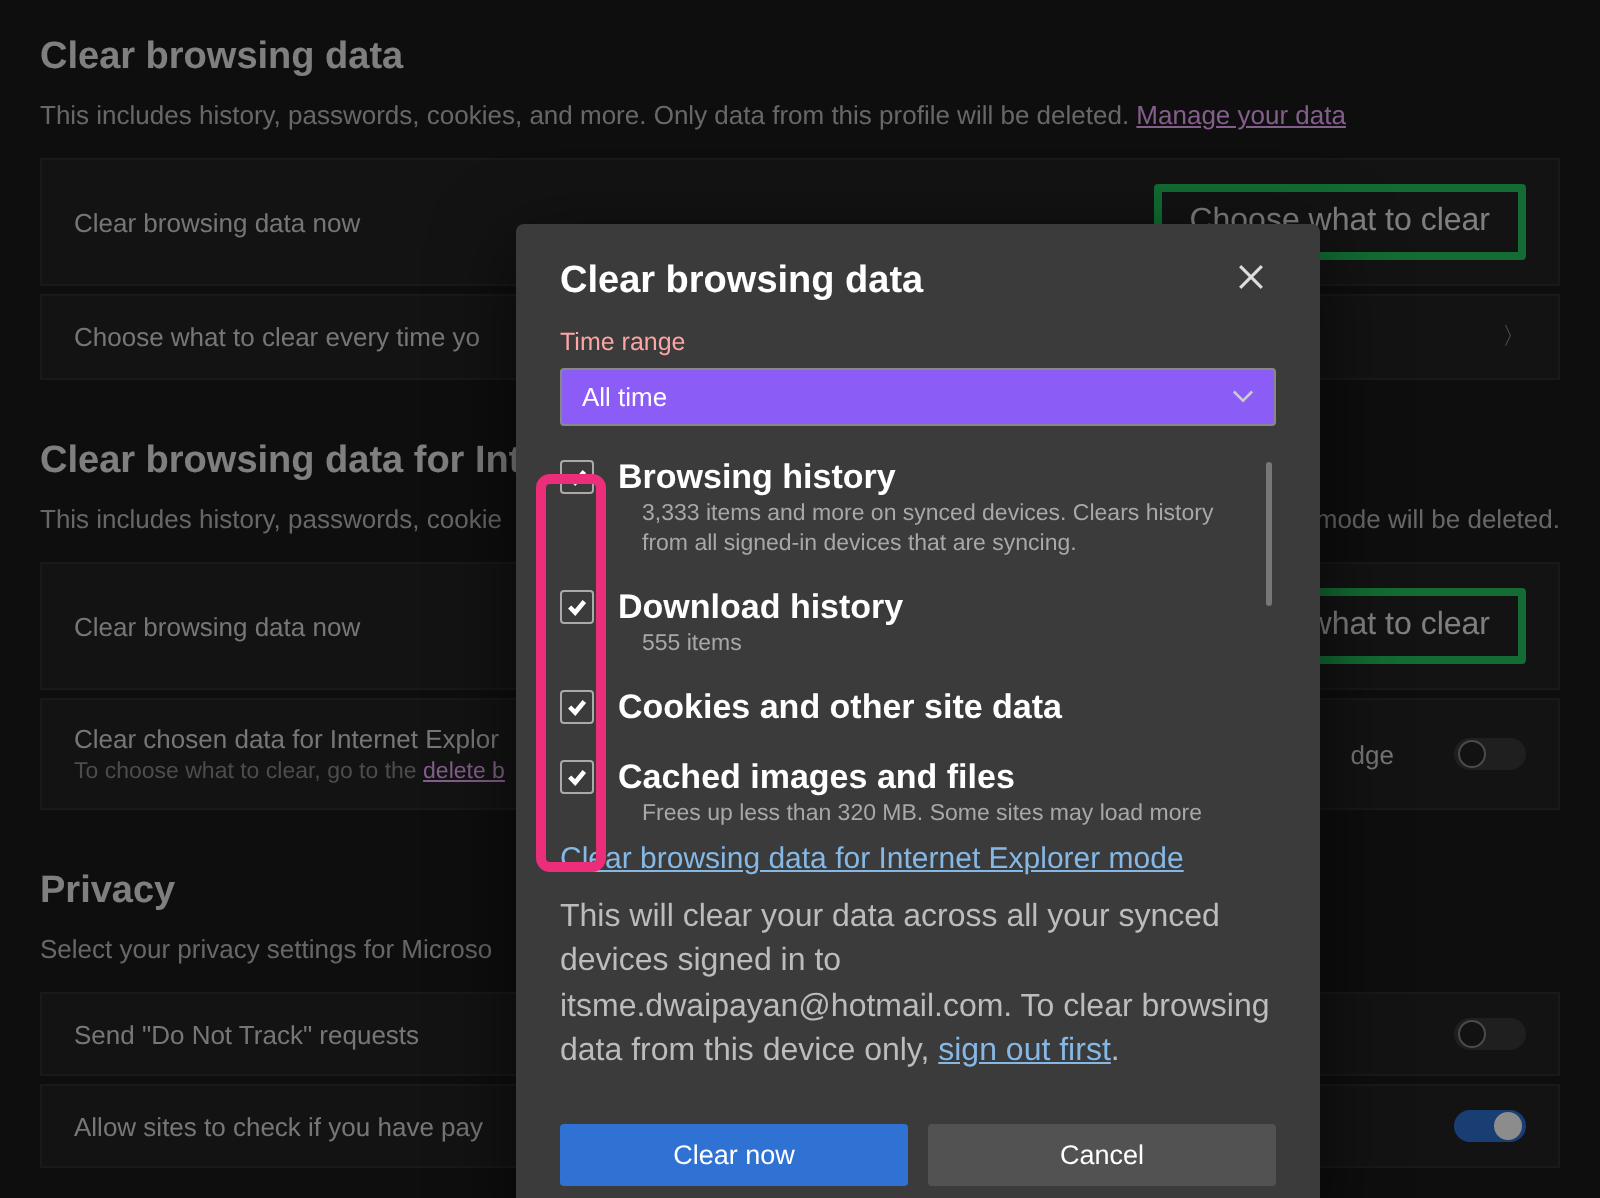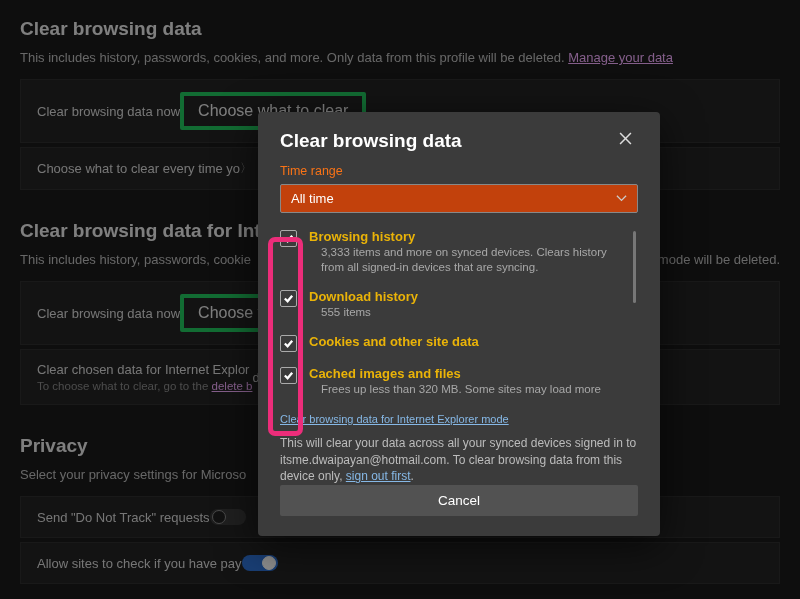--- a/index.html
+++ b/index.html
@@ -29,21 +29,21 @@
     color: #f0abfc;
     text-decoration: underline;
     cursor: pointer;
   }
   .row {
     background: #232323;
     border: 1px solid #2e2e2e;
     padding: 12px 16px;
     display: flex;
     align-items: center;
-    justify-content: flex-start;
+    justify-content: space-between;
     margin-bottom: 4px;
     font-size: 13px;
     color: #d8d8d8;
   }
   .row .sub {
     font-size: 11.5px;
     color: #8b8b8b;
     margin-top: 3px;
   }
   .btn-outline {
@@ -115,33 +115,33 @@
   .close-x {
     width: 26px; height: 26px;
     display: flex; align-items: center; justify-content: center;
     cursor: pointer;
     color: #ddd;
     margin-top: -6px;
   }
   .close-x svg { width: 13px; height: 13px; }
   .field-label {
     font-size: 12.5px;
-    color: #f97316;
+    color: #fca5a5;
     margin-bottom: 6px;
   }
   .select {
     border: 1px solid #888;
     border-radius: 2px;
     padding: 6px 10px;
     display: flex;
     justify-content: space-between;
     align-items: center;
     font-size: 13px;
     color: #fff;
-    background: #c2410c;
+    background: #8b5cf6;
     margin-bottom: 16px;
     cursor: pointer;
   }
   .select svg { width: 11px; height: 11px; fill: #ccc; }
 
   .check-list {
     position: relative;
     max-height: 192px;
     overflow: hidden;
     padding-right: 10px;
@@ -167,23 +167,23 @@
     background: #3b3b3b;
     display: flex;
     align-items: center;
     justify-content: center;
     flex-shrink: 0;
     margin-top: 1px;
     cursor: pointer;
   }
   .cbox svg { width: 11px; height: 11px; stroke: #fff; stroke-width: 2.5; fill: none; }
   .check-text .ct-title {
-    font-size: 13px;
+    font-size: 17px;
     font-weight: 600;
-    color: #eab308;
+    color: #ffffff;
     margin-bottom: 1px;
   }
   .check-text .ct-desc {
     font-size: 11.5px;
     color: #a8a8a8;
     line-height: 1.3;
     margin-left: 12px;
   }
   .pink-rect {
     position: absolute;
@@ -191,31 +191,31 @@
     top: 237px;
     width: 35px;
     height: 199px;
     border: 5px solid #ec2d7a;
     border-radius: 7px;
     pointer-events: none;
     z-index: 10;
   }
   .dlg-link {
     color: #86b8e6;
-    font-size: 11px;
+    font-size: 15px;
     text-decoration: underline;
     display: inline-block;
     margin-bottom: 10px;
     cursor: pointer;
   }
   .dlg-note {
-    font-size: 12px;
+    font-size: 16px;
     color: #bcbcbc;
     line-height: 1.4;
-    margin-bottom: 0;
+    margin-bottom: 24px;
   }
   .dlg-note a { color: #86b8e6; text-decoration: underline; }
   .dlg-btns {
     display: flex;
     gap: 10px;
   }
   .dlg-btns button {
     flex: 1;
     padding: 8px 0;
     font-size: 13.5px;
@@ -353,17 +353,18 @@
       </div>
     </div>
     <div class="scroll-thumb"></div>
   </div>
 
   <a class="dlg-link">Clear browsing data for Internet Explorer mode</a>
   <div class="dlg-note">
     <span>This will clear your data across all your synced devices signed in to itsme.dwaipayan@hotmail.com. To clear browsing data from this device only, </span><a>sign out first</a><span>.</span>
   </div>
   <div class="dlg-btns">
+    <button class="btn-primary">Clear now</button>
     <button class="btn-secondary">Cancel</button>
   </div>
 </div>
 
 <div class="pink-rect"></div>
 
 </body></html>

